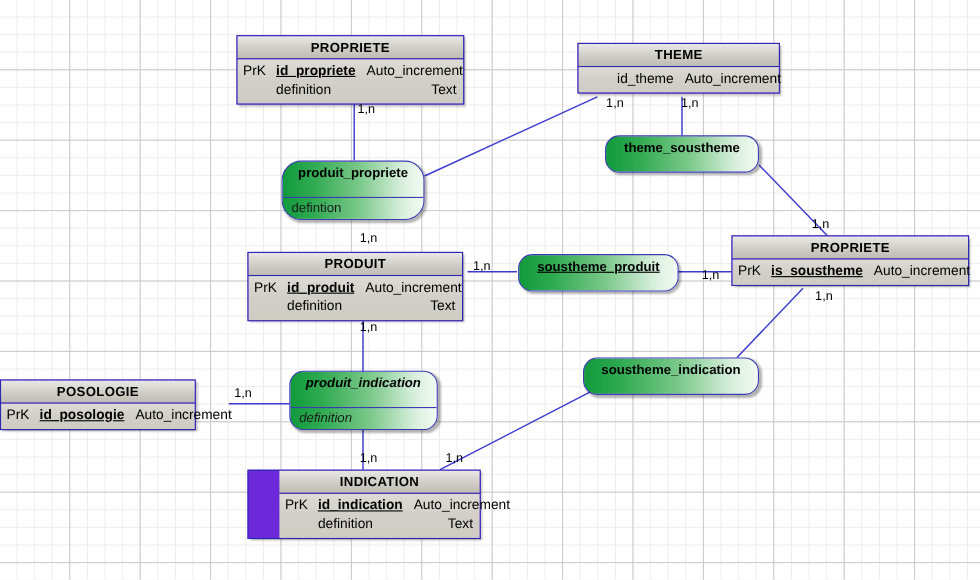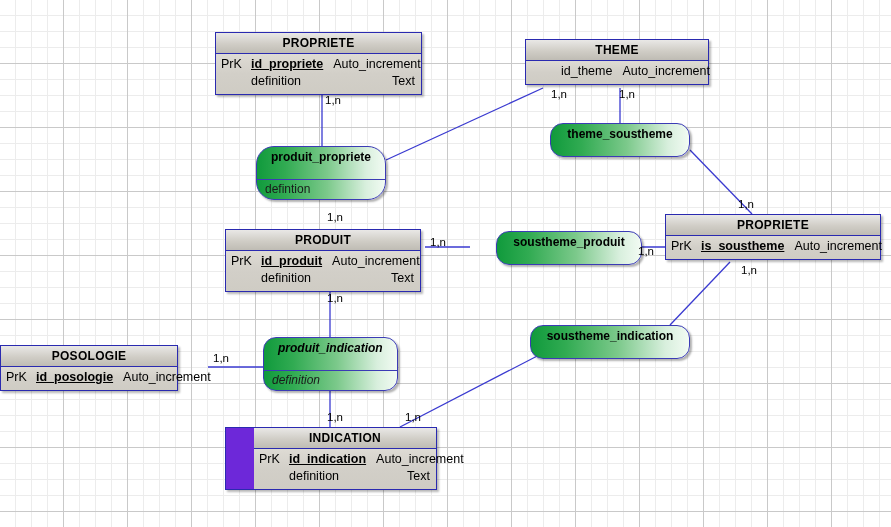--- a/index.html
+++ b/index.html
@@ -159,21 +159,21 @@
       </div>
     </div>
   <div id="relation-layer">
       <div class="relation two" style="left: 256px; top: 146px; min-width: 128px; border-radius: 18px;">
         <div class="rhead">produit_propriete</div>
         <div class="rbody">defintion</div>
       </div>
       <div class="relation" style="left: 550px; top: 123px; min-width: 140px;">
         <div class="rhead">theme_soustheme</div>
       </div>
-      <div class="relation" style="left: 496px; top: 231px; min-width: 146px;">
+      <div class="relation" style="left: 471px; top: 231px; min-width: 146px; text-decoration: underline;">
         <div class="rhead">soustheme_produit</div>
       </div>
       <div class="relation two" style="left: 263px; top: 337px; min-width: 134px; font-style: italic;">
         <div class="rhead">produit_indication</div>
         <div class="rbody">definition</div>
       </div>
       <div class="relation" style="left: 530px; top: 325px; min-width: 160px;">
         <div class="rhead">soustheme_indication</div>
       </div>
     </div>

